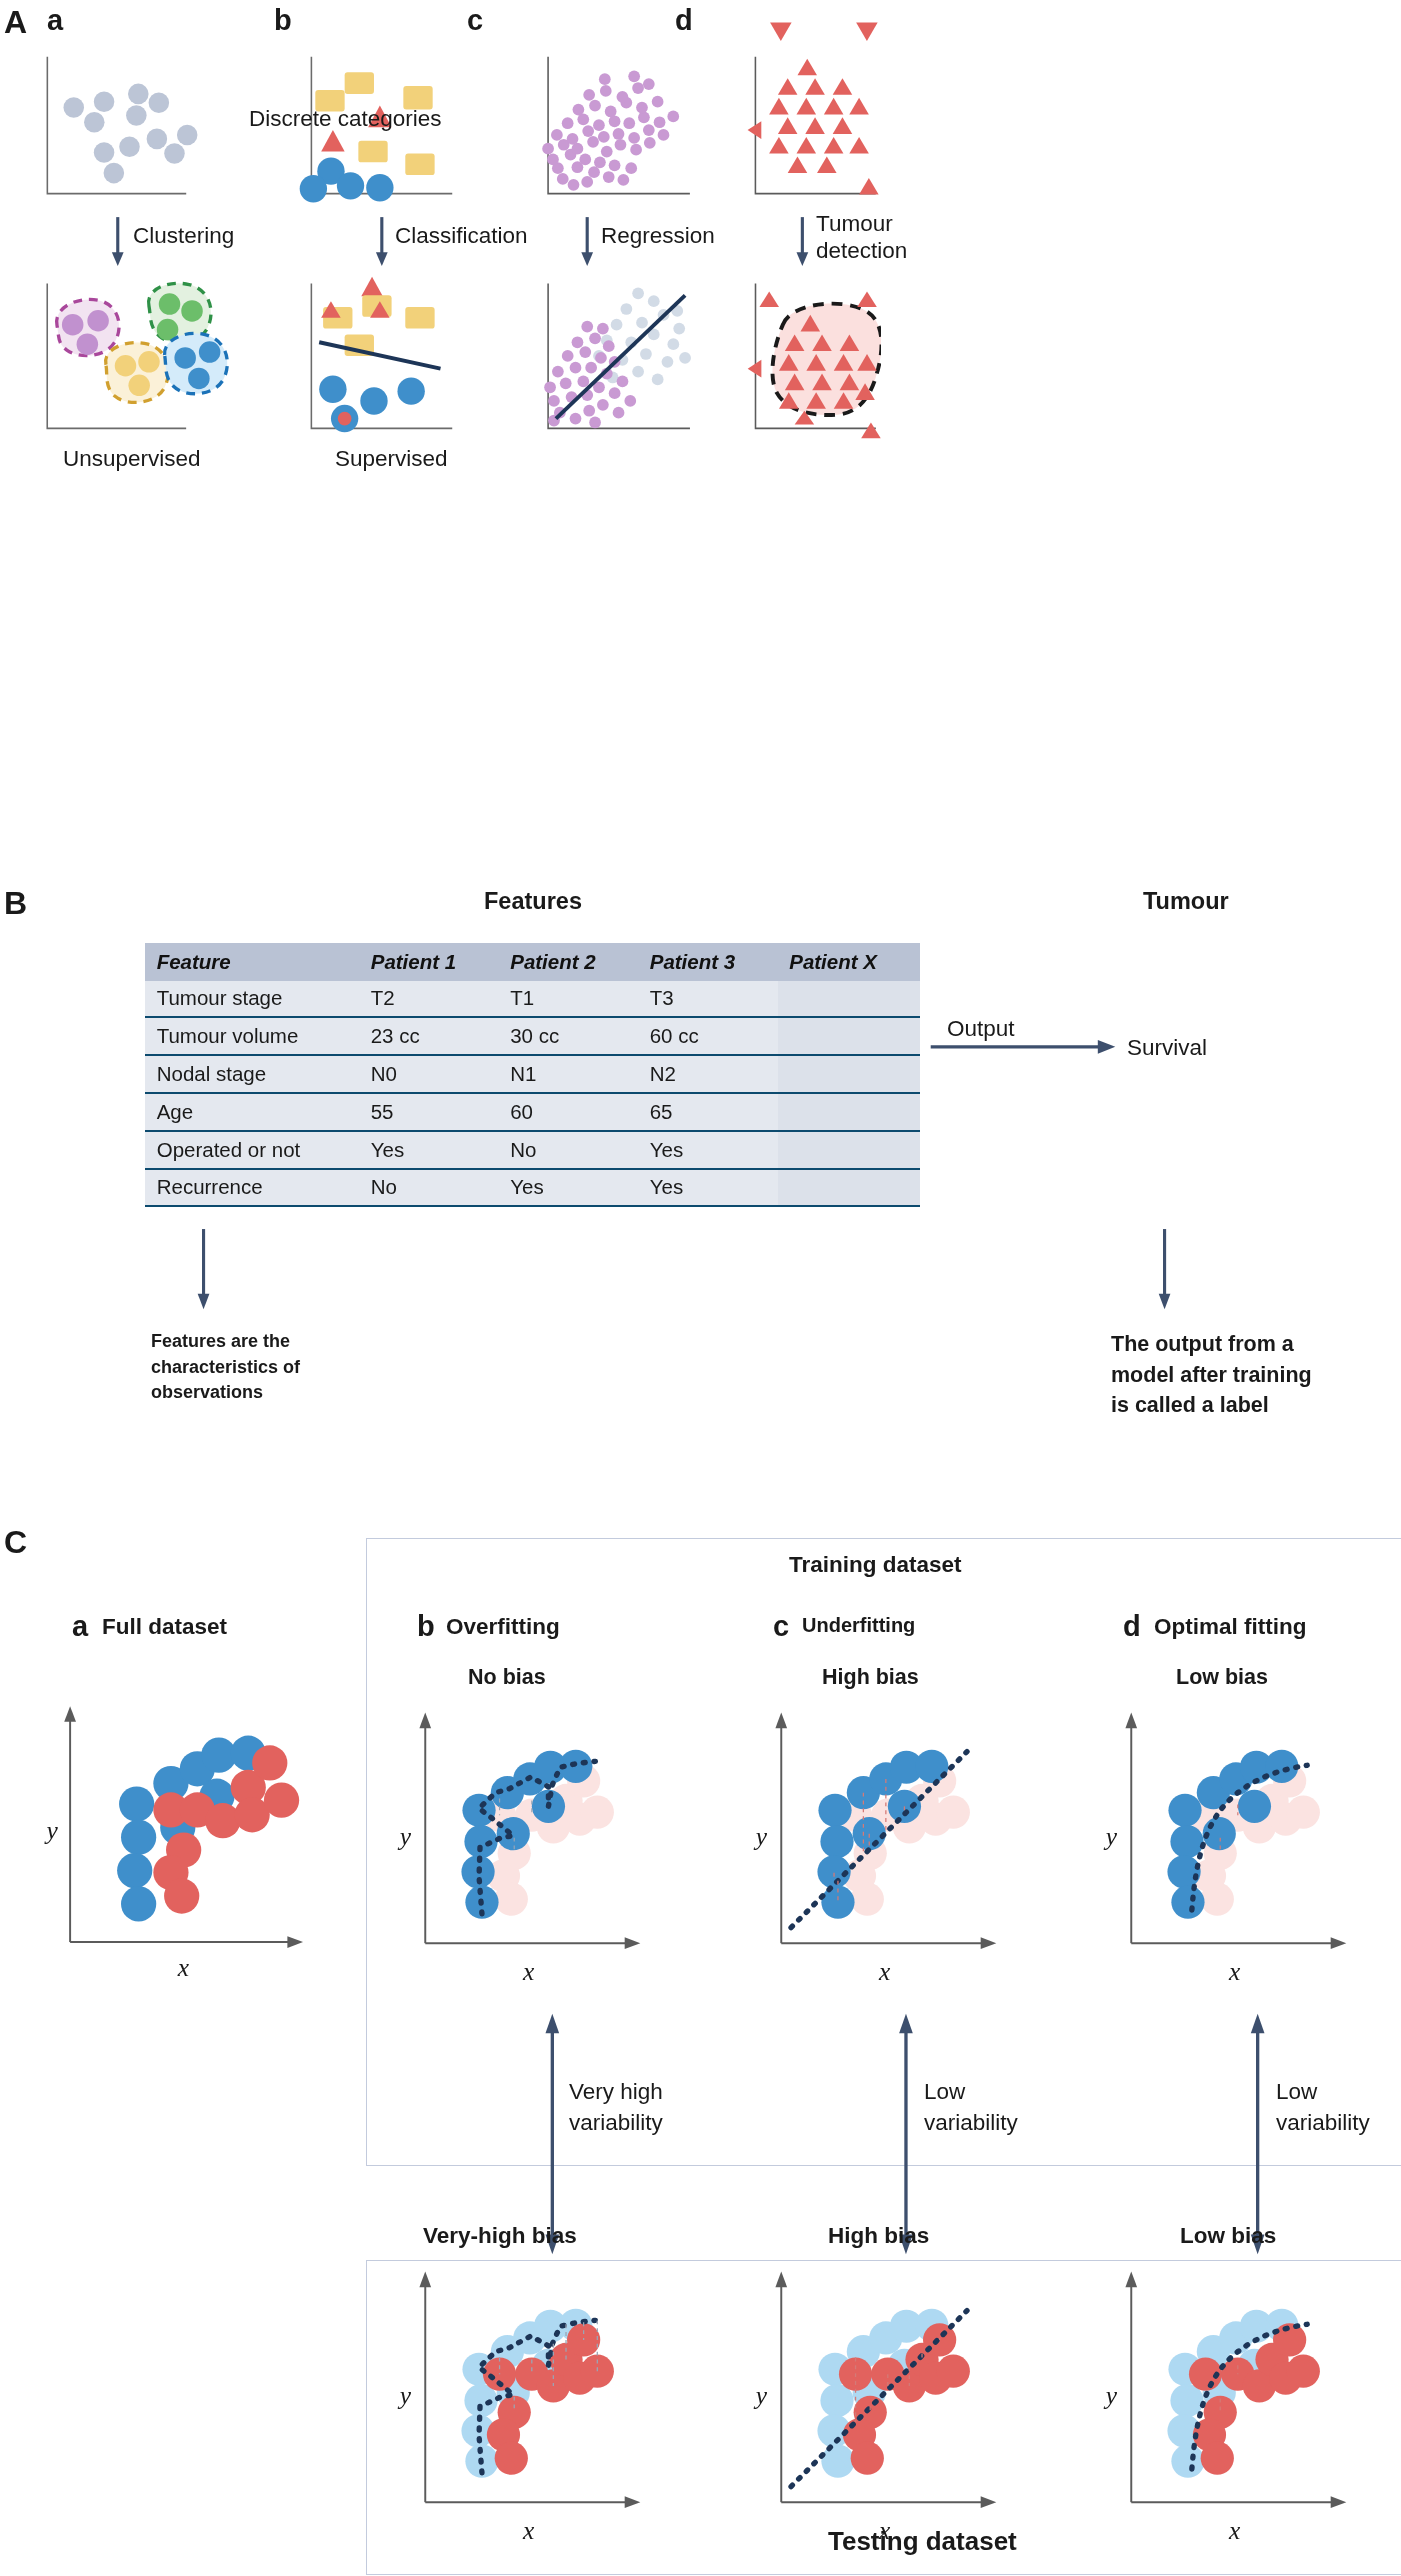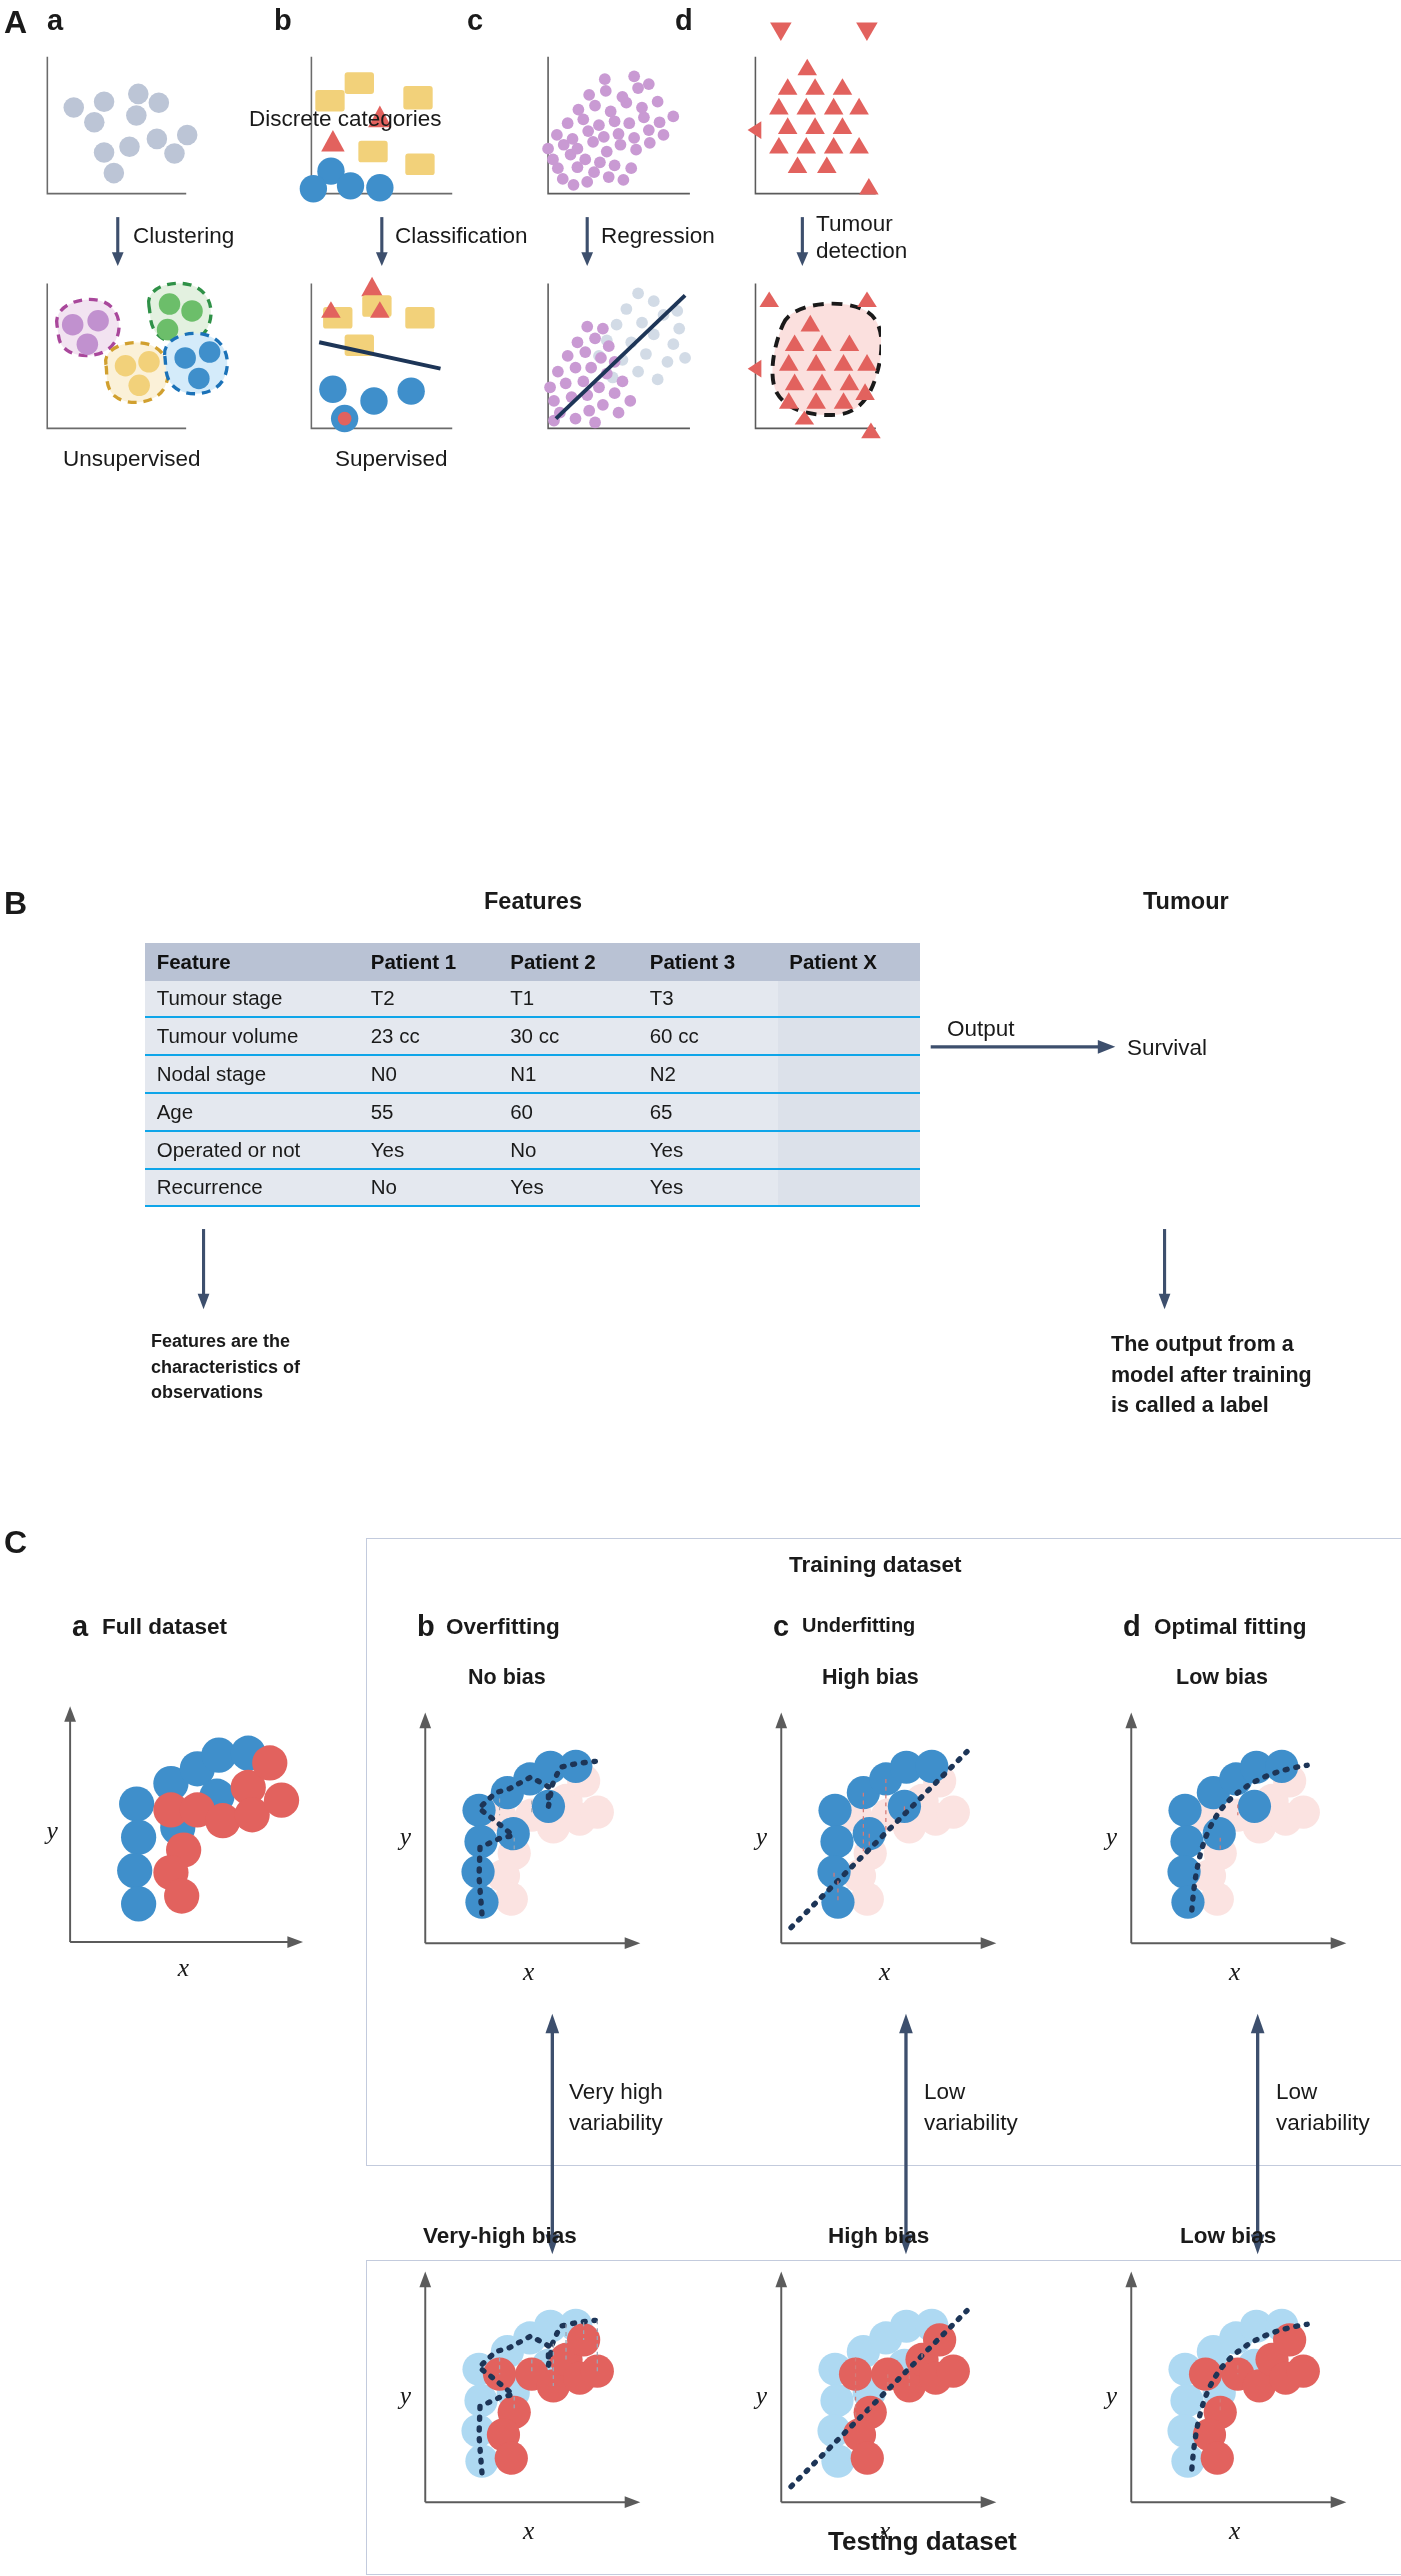--- a/index.html
+++ b/index.html
@@ -6,22 +6,22 @@
   body{width:1402px;height:2576px;position:relative;
        font-family:"Liberation Sans","DejaVu Sans",sans-serif;color:#1a1a1a;}
   .fig{position:absolute;inset:0;}
   svg{display:block;}
   .panel-letter{font-weight:bold;font-size:32px;letter-spacing:-0.5px;}
   .sub-letter{font-weight:bold;font-size:29px;}
   .cap{font-size:22.5px;}
   .capb{font-size:21.5px;font-weight:bold;}
   .tbl{position:absolute;border-collapse:collapse;font-size:20.5px;}
   .tbl th{background:#b9c2d4;color:#111;font-weight:bold;text-align:left;
-          padding:6.8px 11.7px;font-size:20.5px;white-space:nowrap;}
-  .tbl td{background:#e4e8ef;padding:5.9px 11.7px;border-bottom:2px solid #0ea5e9;
+          padding:6.8px 11.7px;font-size:20.5px;white-space:nowrap;font-style:italic;}
+  .tbl td{background:#e4e8ef;padding:5.9px 11.7px;border-bottom:2px solid #0c4a6e;
           white-space:nowrap;}
   .tbl td.alt{background:#dce1ea;}
   .abs{position:absolute;}
   .italic{font-style:italic;font-family:"Liberation Serif","DejaVu Serif",serif;}
   .box-c{position:absolute;border:1.5px solid #c3cbdd;}
 </style>
 </head>
 <body>
 
 <div class="fig">

